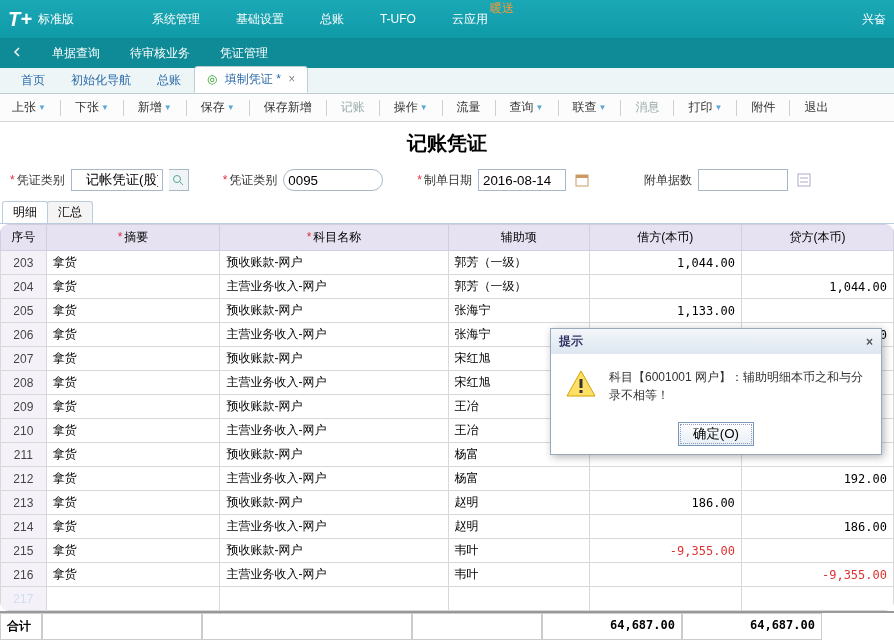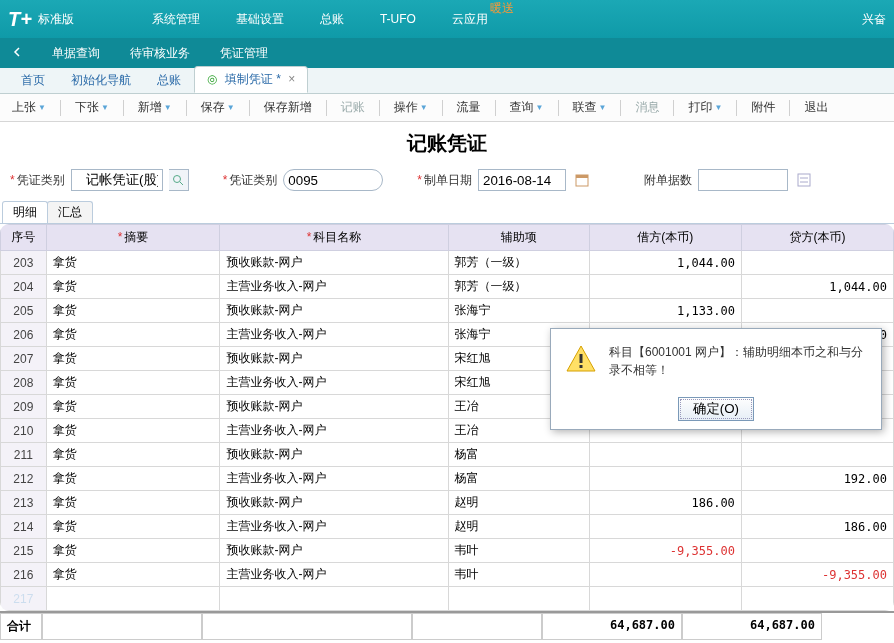--- a/index.html
+++ b/index.html
@@ -349,20 +349,24 @@
 <div class="footer-row">
   <div class="fcell footer-label">合计</div>
   <div class="fcell footer-sp1"></div>
   <div class="fcell footer-sp2"></div>
   <div class="fcell footer-sp3"></div>
   <div class="fcell footer-num">64,687.00</div>
   <div class="fcell footer-num">64,687.00</div>
 </div>
 
 <div class="dialog">
+  <div class="dialog-title">
+    <span>提示</span>
+    <span class="dlg-close">×</span>
+  </div>
   <div class="dialog-body">
     <span class="warn-icon">
       <svg viewBox="0 0 32 32">
           <path d="M16 3 L30 28 H2 Z" fill="#ffe066" stroke="#d6a000" stroke-width="1"></path>
           <rect x="14.5" y="11" width="3" height="9" fill="#333"></rect>
           <rect x="14.5" y="22" width="3" height="3" fill="#333"></rect>
         </svg>
     </span>
     <div class="dialog-text">科目【6001001 网户】：辅助明细本币之和与分录不相等！</div>
   </div>

